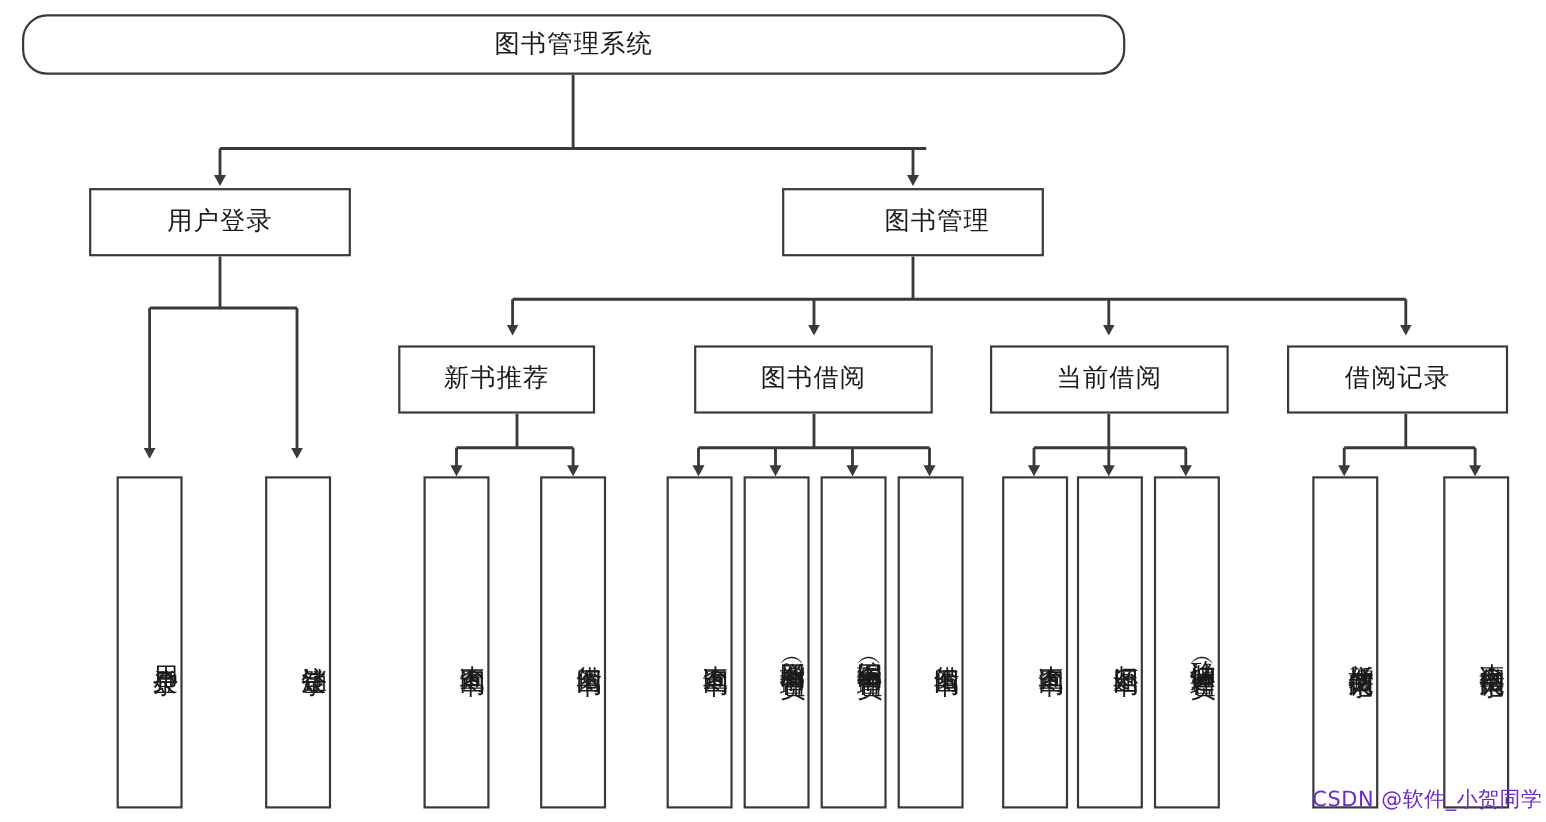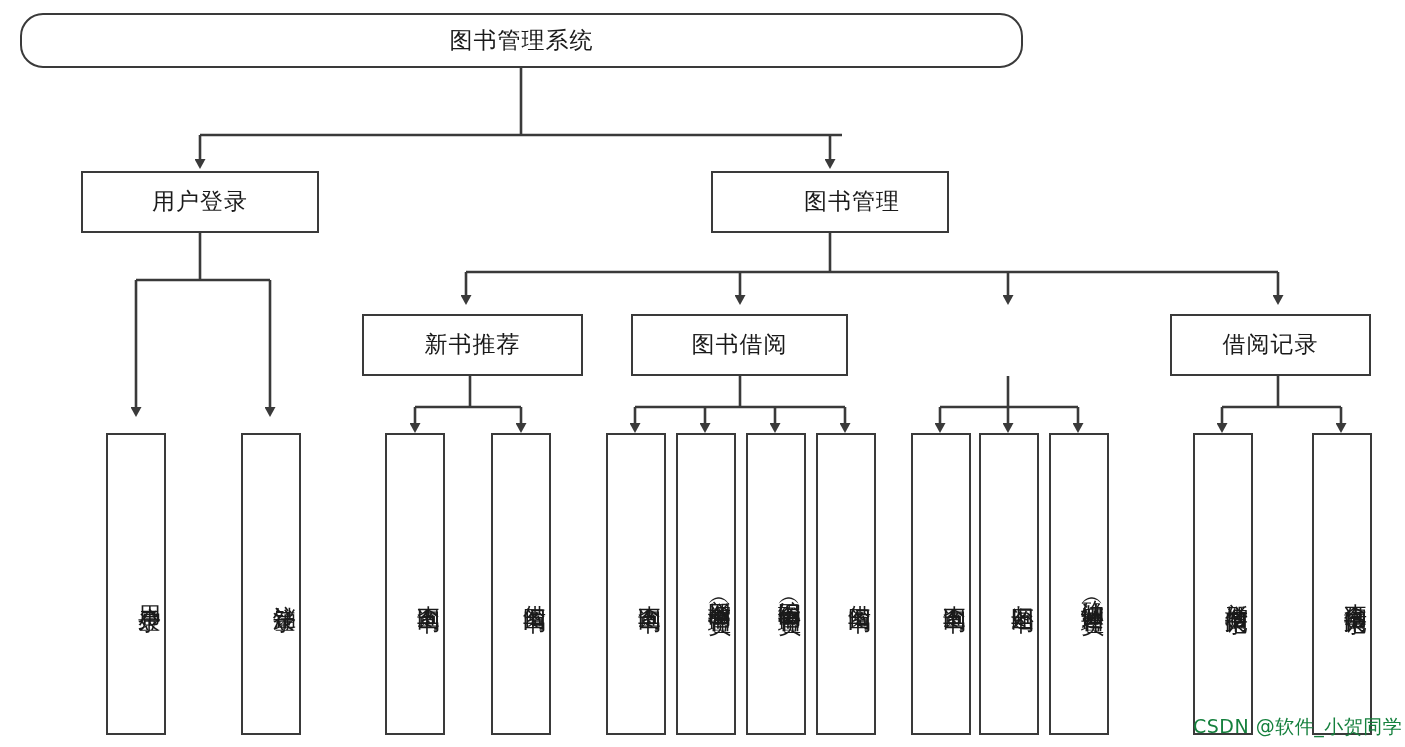--- a/index.html
+++ b/index.html
@@ -52,21 +52,21 @@
   }
   .node.vert .vtext {
     writing-mode: vertical-rl;
     text-orientation: upright;
     white-space: normal;
     text-align: left;
   }
   .watermark {
     position: absolute;
     font-size: 19px;
-    color: #15803d;
+    color: #6d28d9;
     letter-spacing: 0.5px;
     white-space: nowrap;
     user-select: none;
   }
 </style>
 </head>
 <body>
 
 <div id="canvas">
 
@@ -125,25 +125,28 @@
     <span>图书管理系统</span>
   </div>
 
   <div class="node horiz" style="left:81px; top:171px; width:238px; height:62px;">
     <span>用户登录</span>
   </div>
   <div class="node horiz" style="left:711px; top:171px; width:238px; height:62px;padding-left:44px;">
     <span>图书管理</span>
   </div>
 
-  <div class="node horiz" style="left:362px; top:314px; width:221px; height:62px;">
+  <div class="node horiz" style="left:362px; top:314px; width:179px; height:62px;">
     <span>新书推荐</span>
   </div>
   <div class="node horiz" style="left:631px; top:314px; width:217px; height:62px;">
     <span>图书借阅</span>
+  </div>
+  <div class="node horiz" style="left:900px; top:314px; width:217px; height:62px;">
+    <span>当前借阅</span>
   </div>
   <div class="node horiz" style="left:1170px; top:314px; width:201px; height:62px;">
     <span>借阅记录</span>
   </div>
 
   <div class="node vert" style="left:106px; top:433px; width:60px; height:302px;">
     <span class="vtext">用户登录</span>
   </div>
   <div class="node vert" style="left:241px; top:433px; width:60px; height:302px;">
     <span class="vtext">注销登录</span>

